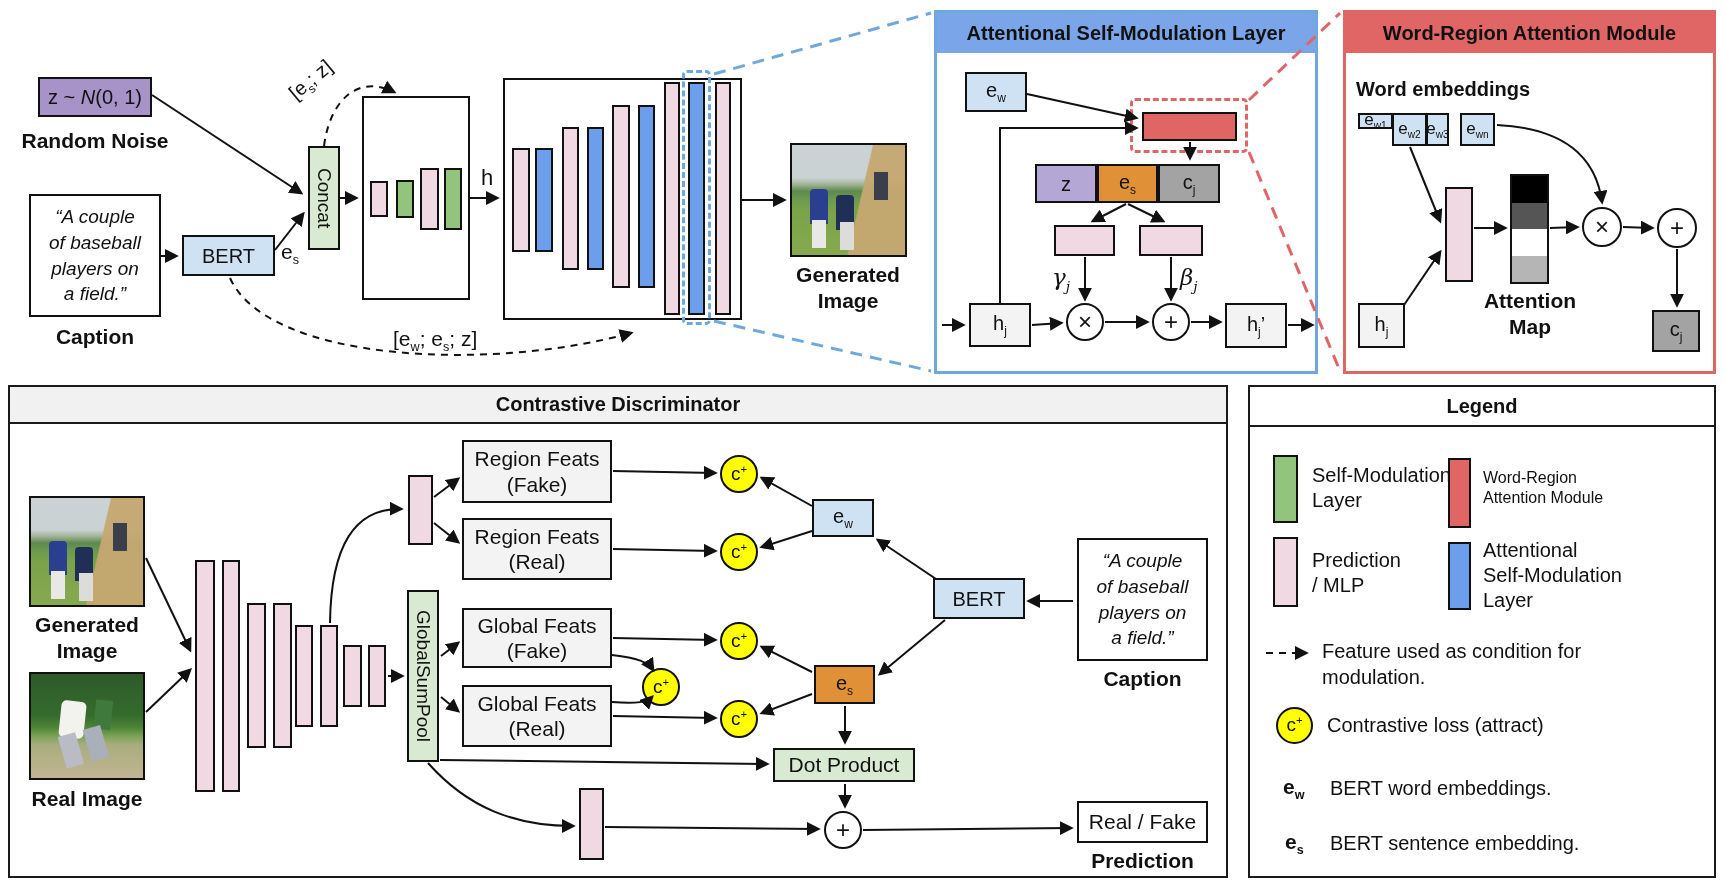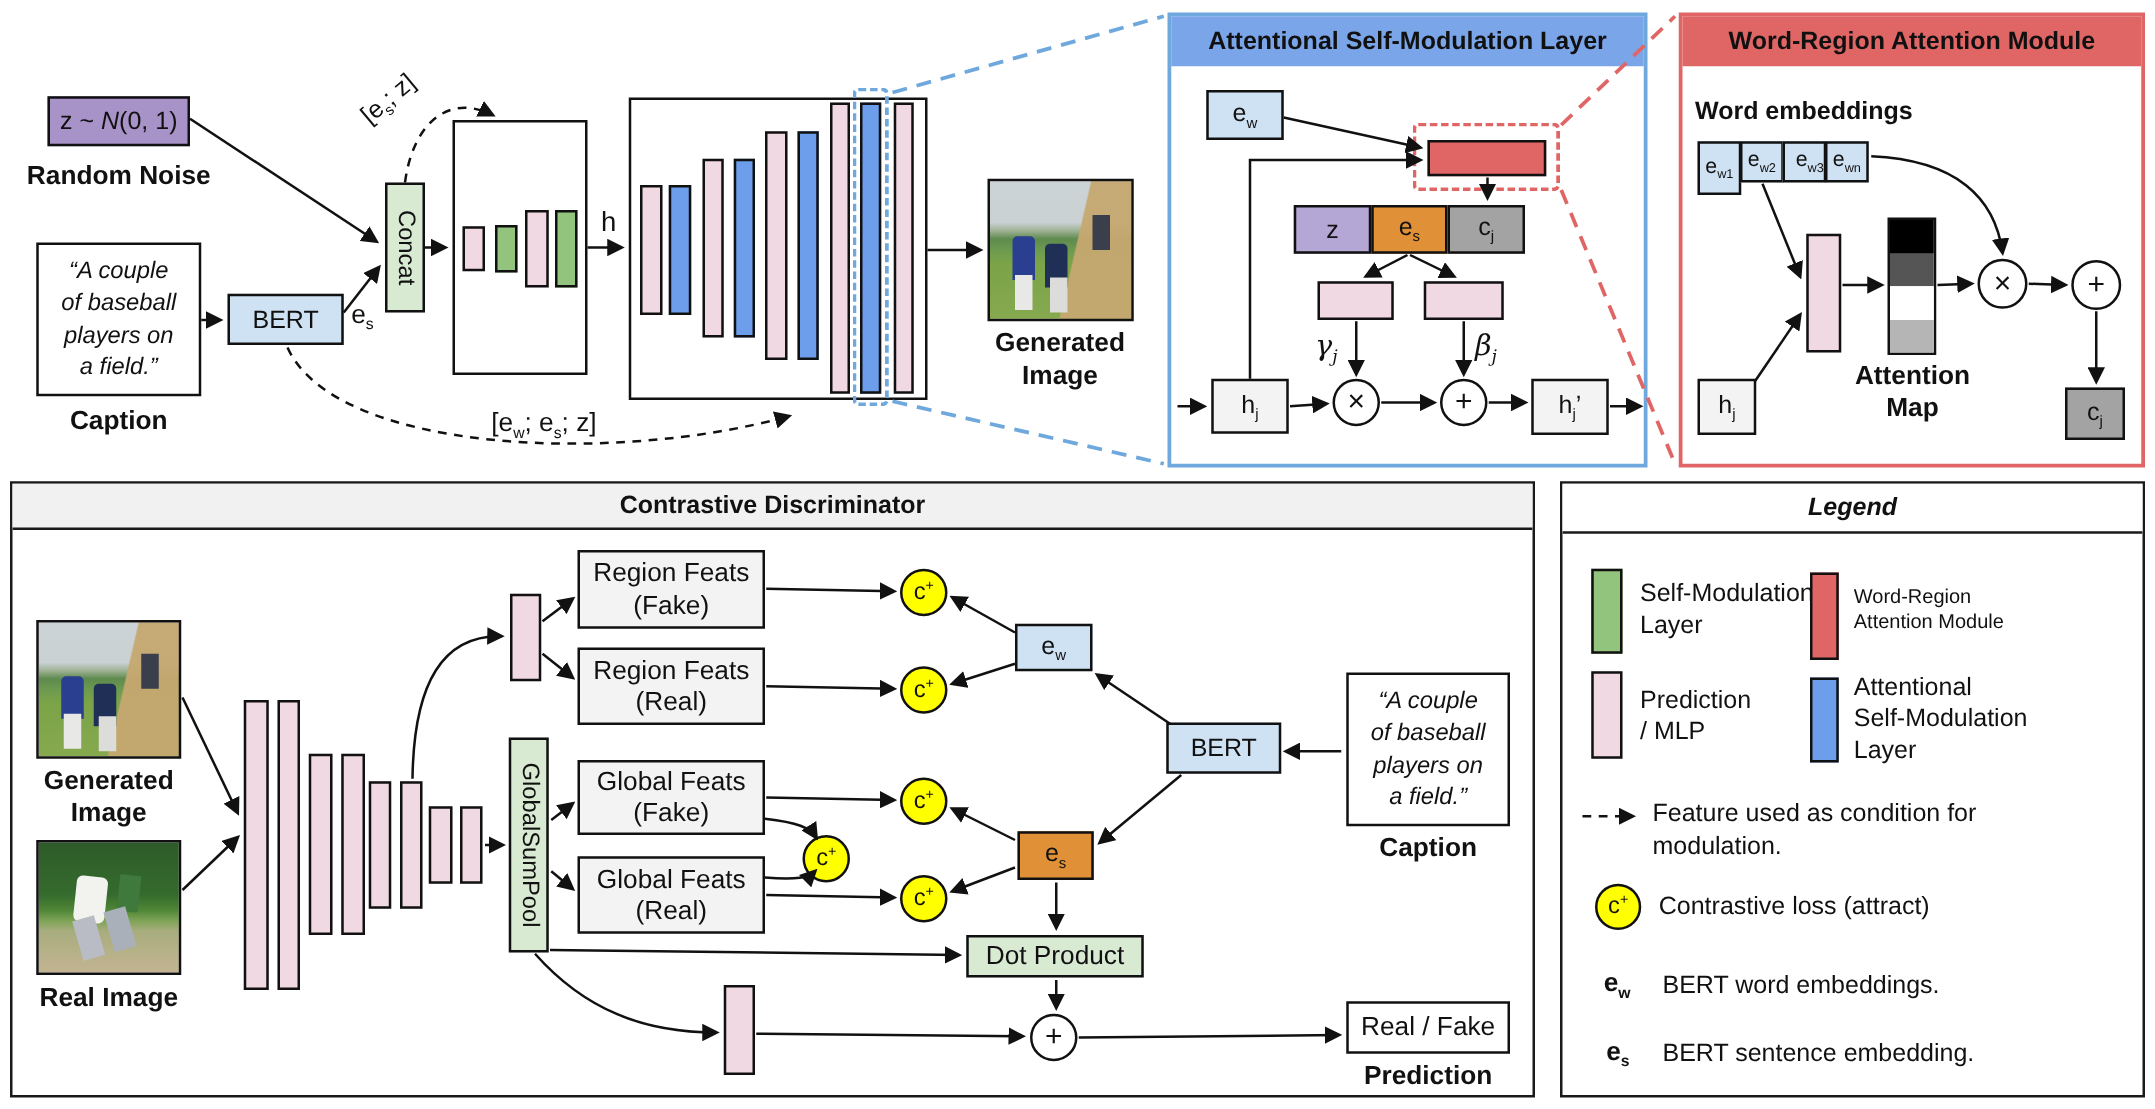--- a/index.html
+++ b/index.html
@@ -158,27 +158,27 @@
   <div class="box graybox" style="left:1225px;top:303px;width:62px;height:45px;">
       <span><span>h</span><sub>j</sub><span>’</span></span>
     </div>
 
   <div class="panel" style="left:1343px;top:10px;width:373px;height:364px;border-color:#e06666;border-width:3px;">
     <div class="panel-hd hd-red" style="height:40px;">Word-Region Attention Module</div>
   </div>
 
   <div class="lbl bold" style="left:1356px;top:78px;font-size:20px;">Word embeddings</div>
 
-  <div class="wordcell" style="left:1358px;top:113px;width:35px;height:43px;">
+  <div class="wordcell" style="left:1358px;top:113px;width:35px;height:16px;">
       <span><span>e</span><sub>w1</sub></span>
     </div>
   <div class="wordcell" style="left:1392px;top:113px;width:35px;height:33px;">
       <span><span>e</span><sub>w2</sub></span>
     </div>
-  <div class="wordcell" style="left:1426px;top:113px;width:35px;height:33px;justify-content:flex-end;">
+  <div class="wordcell" style="left:1426px;top:113px;width:23px;height:33px;">
       <span><span>e</span><sub>w3</sub></span>
     </div>
   <div class="wordcell" style="left:1460px;top:113px;width:35px;height:33px;">
       <span><span>e</span><sub>wn</sub></span>
     </div>
 
   <div class="bar pinkbar" style="left:1445px;top:187px;width:28px;height:95px;"></div>
 
   <div class="attmap" style="left:1510px;top:174px;width:39px;height:110px;">
     <div class="am1"></div>
@@ -260,21 +260,21 @@
 a field.”</div>
   <div class="lbl bold ctr" style="left:1077px;top:666px;width:131px;height:26px;font-size:21px;">Caption</div>
 
   <div class="box lightgreen" style="left:773px;top:748px;width:142px;height:34px;font-size:21px;">Dot Product</div>
   <div class="circ" style="left:824px;top:811px;width:38px;height:38px;">+</div>
   <div class="bar pinkbar" style="left:579px;top:788px;width:25px;height:72px;"></div>
 
   <div class="box" style="left:1077px;top:801px;width:131px;height:42px;font-size:21px;">Real / Fake</div>
   <div class="lbl bold ctr" style="left:1077px;top:848px;width:131px;height:26px;font-size:21px;">Prediction</div>
 
-  <div class="panel" style="left:1248px;top:385px;width:468px;height:493px;font-style:italic;">
+  <div class="panel" style="left:1248px;top:385px;width:468px;height:493px;">
     <div class="panel-hd hd-white" style="height:40px;">Legend</div>
   </div>
 
   <div class="bar greenbar" style="left:1273px;top:455px;width:25px;height:68px;"></div>
   <div class="lbl pre" style="left:1312px;top:463px;font-size:20px;line-height:1.25;">Self-Modulation
 Layer</div>
 
   <div class="bar" style="left:1448px;top:458px;width:23px;height:70px;background:#e06666;"></div>
   <div class="lbl pre" style="left:1483px;top:468px;font-size:16px;line-height:1.25;">Word-Region
 Attention Module</div>

